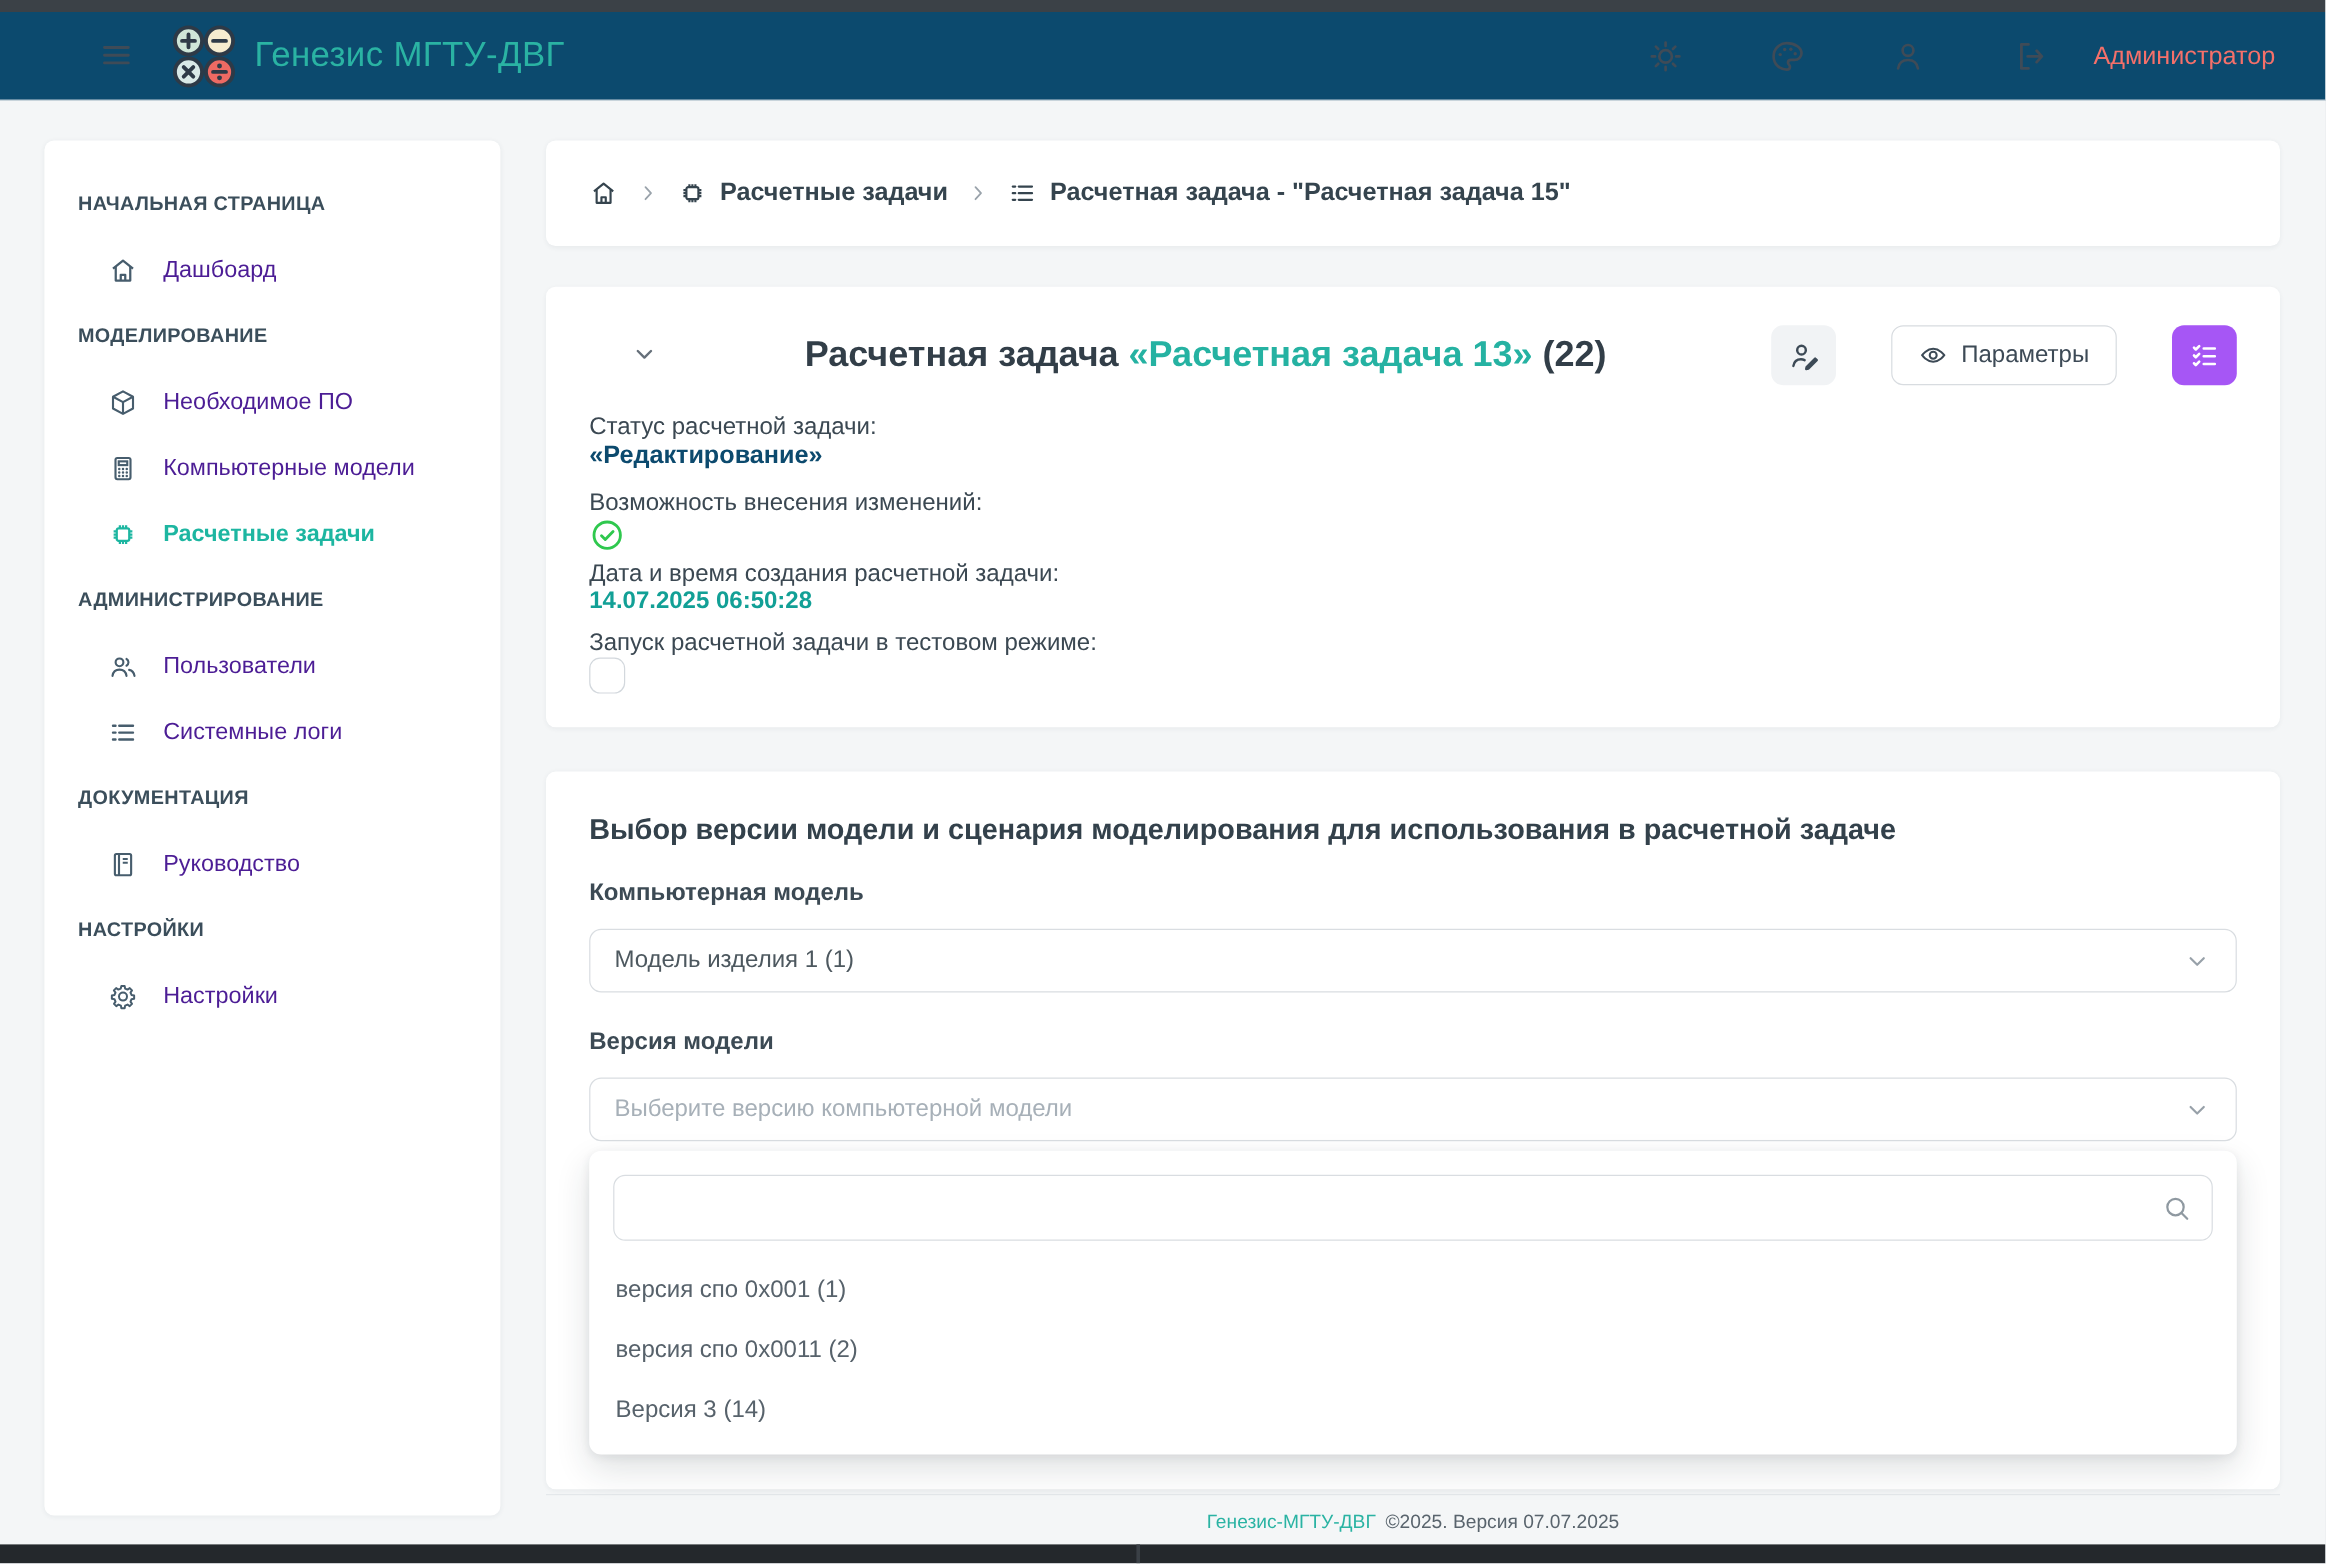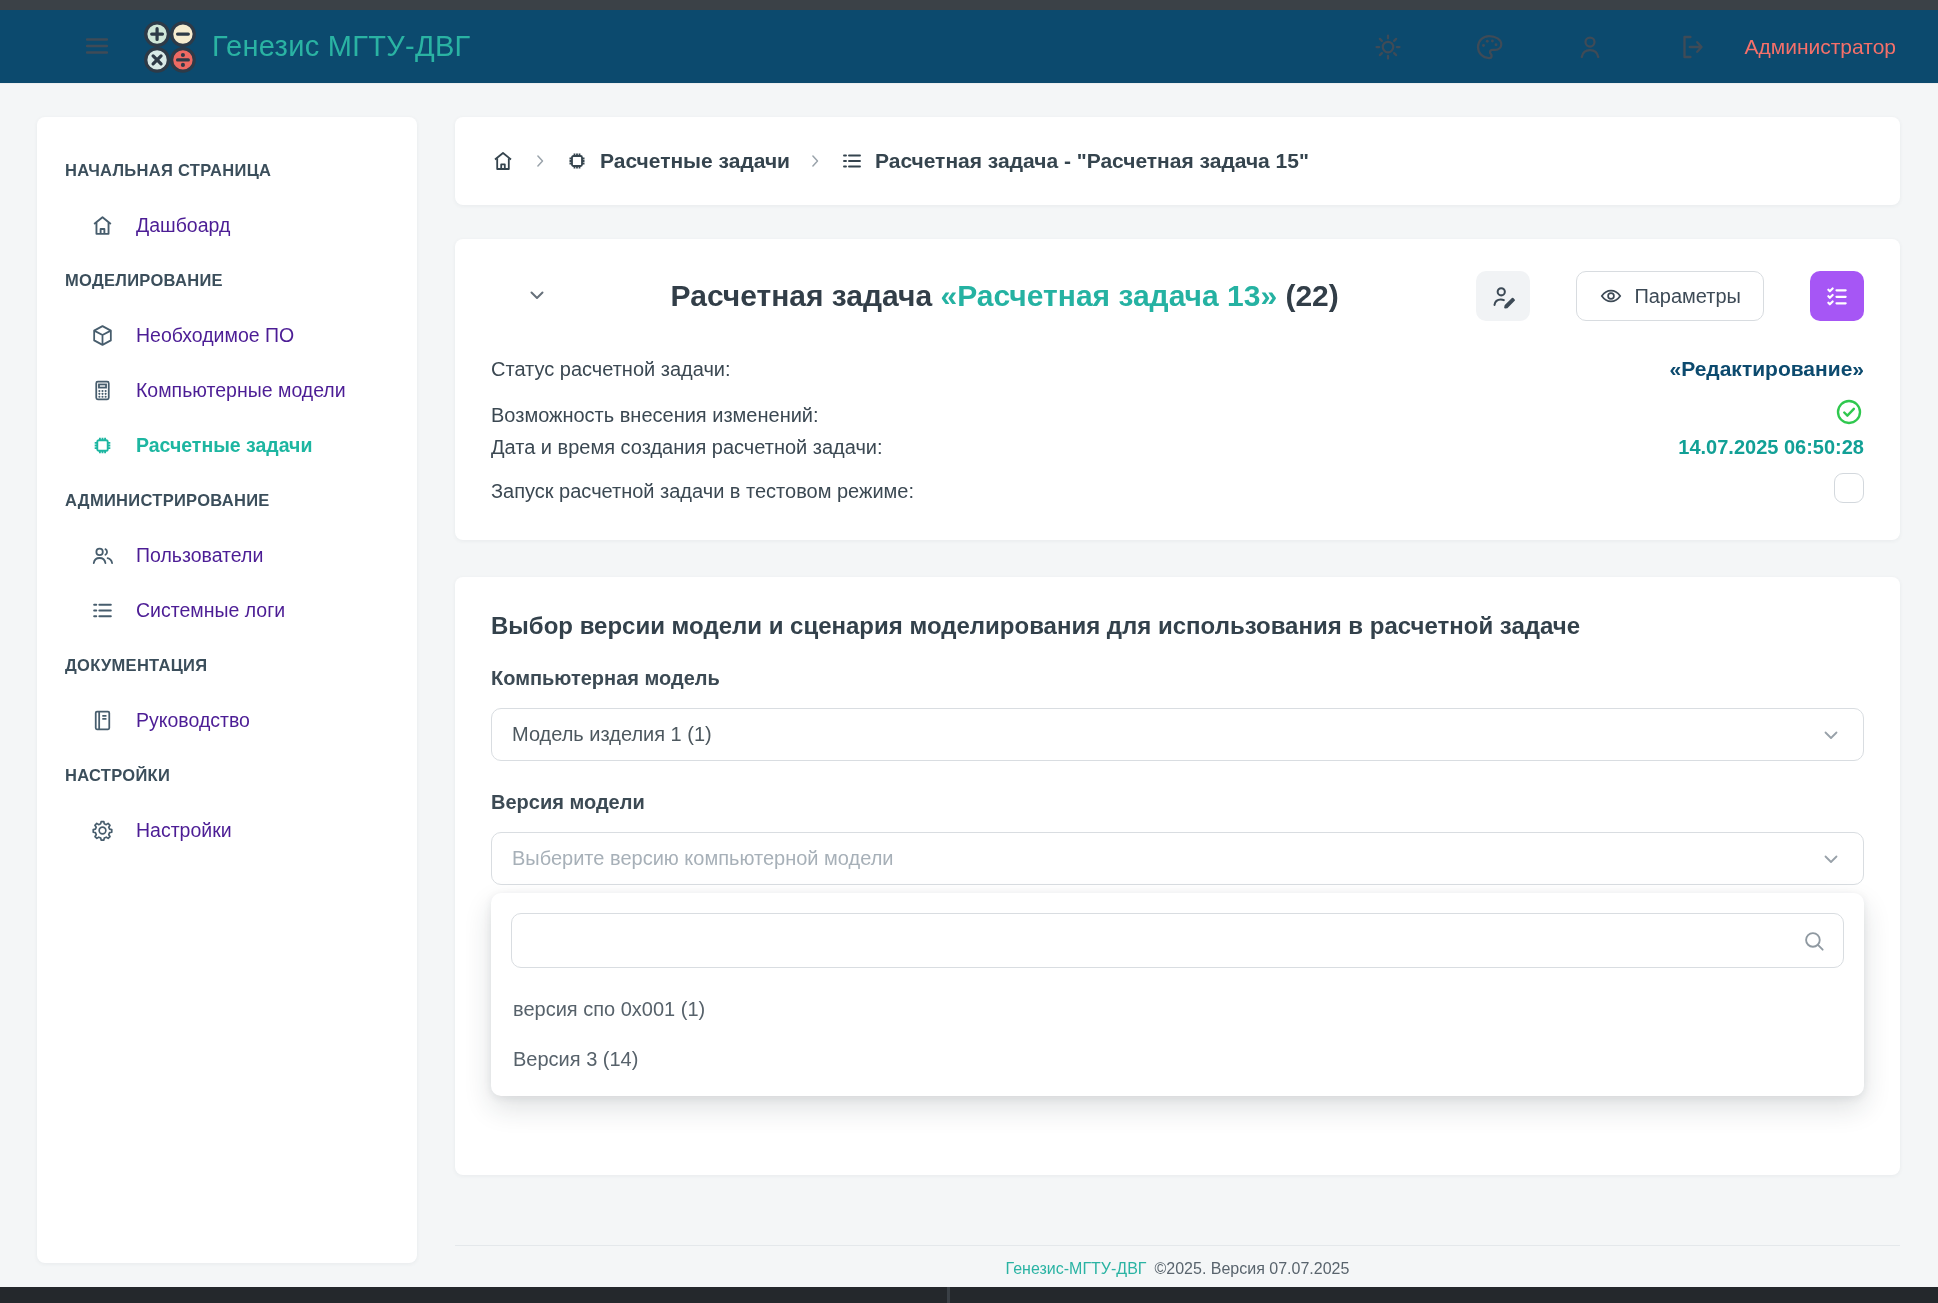--- a/index.html
+++ b/index.html
@@ -59,21 +59,21 @@
   .task-title { flex:1; text-align:center; font-size:30px; font-weight:700; color:#323e48; }
   .task-title .teal { color:#25b2a2; }
   .head-actions { display:flex; align-items:center; gap:14px; }
   .icon-btn { width:54px; height:50px; border-radius:10px; background:#f1f3f5; color:#3d4a56; display:flex; align-items:center; justify-content:center; }
   .icon-btn svg { width:27px; height:27px; }
   .params-btn { height:50px; padding:0 22px; border:1px solid #d8dce0; border-radius:10px; background:#fff; display:flex; align-items:center; gap:11px; font-size:20px; color:#3d4a56; }
   .params-btn svg { width:24px; height:24px; }
   .purple-btn { width:54px; height:50px; border-radius:10px; background:#a656f5; display:flex; align-items:center; justify-content:center; }
   .purple-btn svg { width:26px; height:26px; }
 
-  .field-row { display:flex; align-items:flex-end; justify-content:space-between; }
+  .field-row { display:flex; align-items:flex-start; justify-content:space-between;flex-direction:column; }
   .r1 { margin-top:24px; min-height:36px; }
   .r2 { margin-top:16px; min-height:30px; }
   .r3 { margin-top:6px; min-height:26px; }
   .r4 { margin-top:12px; min-height:32px; }
   .f-label { font-size:20px; color:#3b4852; }
   .status-val { font-size:21px; font-weight:700; color:#0c4a6e; }
   .date-val { font-size:20px; font-weight:700; color:#12a096; }
   .check-ic { width:30px; height:30px; }
   .check-ic svg { width:30px; height:30px; }
   .checkbox { width:30px; height:30px; border:1.5px solid #d3d8dd; border-radius:9px; background:#fff; cursor:pointer; }
@@ -357,20 +357,21 @@
         <div class="dropdown">
           <div class="dd-search">
             <input type="text" value="" style="">
             <span class="search-ic"><svg viewBox="0 0 24 24" fill="none" stroke="currentColor" stroke-width="1.7" stroke-linecap="round">
                   <circle cx="11" cy="11" r="6.3"></circle>
                   <path d="M15.6 15.6 20 20"></path>
                 </svg></span>
           </div>
           <div class="dd-options">
             <div class="dd-option">версия спо 0x001 (1)</div>
+            <div class="dd-option">версия спо 0x0011 (2)</div>
             <div class="dd-option">Версия 3 (14)</div>
           </div>
         </div>
       </section>
 
       <footer class="footer">
         <a class="f-brand">Генезис-МГТУ-ДВГ</a><span>©2025. Версия 07.07.2025</span>
       </footer>
     </main>
   </div>

